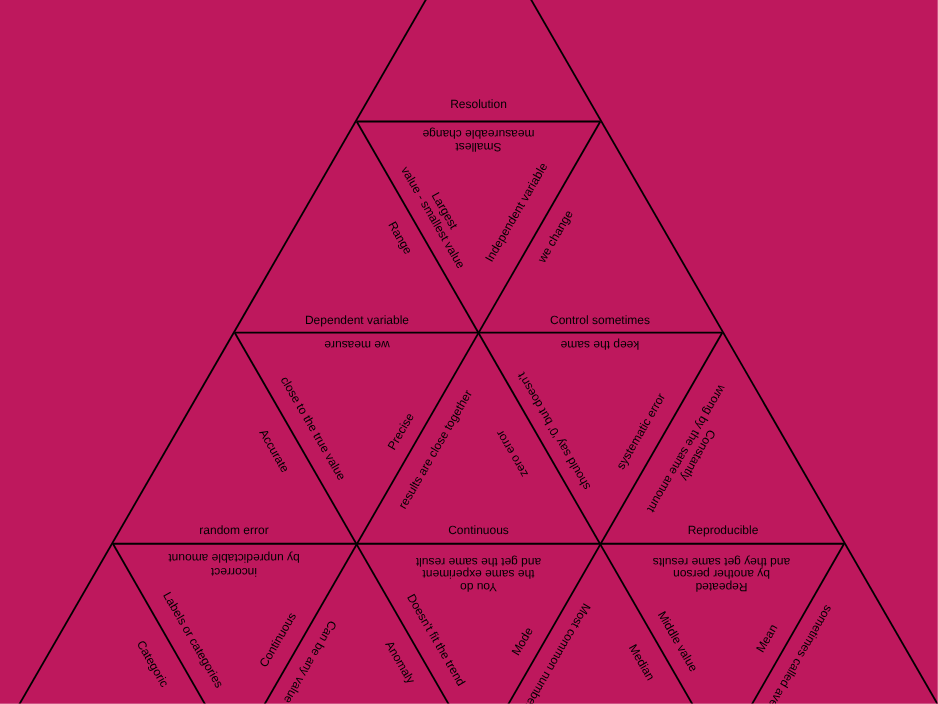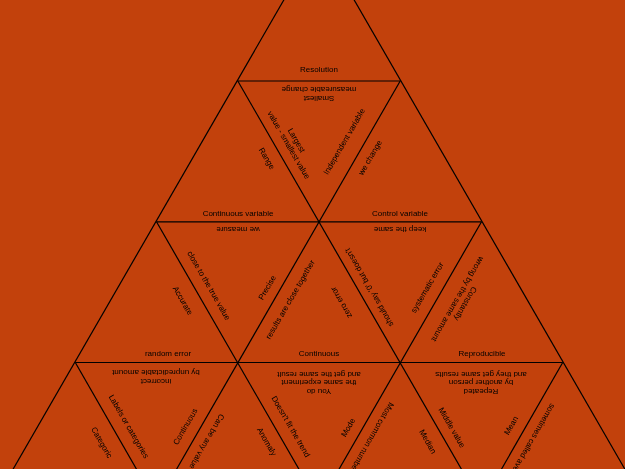--- a/index.html
+++ b/index.html
@@ -1,20 +1,20 @@
 <!DOCTYPE html>
 <html><head>
 <meta charset="utf-8">
 <style>
   html,body{margin:0;padding:0;}
   body{background:#ffffff;font-family:"Liberation Sans", sans-serif;}
   .canvas{
     position:relative;
     width:625px;height:469px;
-    background:#c2410c;
+    background:#be185d;
     overflow:hidden;
   }
   .grid{position:absolute;left:0;top:0;}
   .lbl{
     position:absolute;
     font-size:8px;
     line-height:8.5px;
     color:#000;
     white-space:pre-line;
     text-align:center;
@@ -51,40 +51,40 @@
   <div class="lbl" style="left:319px;top:93px;--r:180deg">Smallest
 measureable change</div>
 
   <div class="lbl" style="left:266px;top:159px;--r:60deg">Range</div>
   <div class="lbl" style="left:292px;top:143px;--r:60deg">Largest
 value - smallest value</div>
 
   <div class="lbl" style="left:345px;top:142px;--r:-60deg">Independent variable</div>
   <div class="lbl" style="left:371px;top:158px;--r:-60deg">we change</div>
 
-  <div class="lbl" style="left:238px;top:214px;--r:0deg">Continuous variable</div>
+  <div class="lbl" style="left:238px;top:214px;--r:0deg">Dependent variable</div>
   <div class="lbl" style="left:238px;top:229px;--r:180deg">we measure</div>
 
-  <div class="lbl" style="left:400px;top:214px;--r:0deg">Control variable</div>
+  <div class="lbl" style="left:400px;top:214px;--r:0deg">Control sometimes</div>
   <div class="lbl" style="left:400px;top:229px;--r:180deg">keep the same</div>
 
   <div class="lbl" style="left:182px;top:301px;--r:60deg">Accurate</div>
   <div class="lbl" style="left:208px;top:286px;--r:60deg">close to the true value</div>
 
   <div class="lbl" style="left:268px;top:288px;--r:-60deg">Precise</div>
   <div class="lbl" style="left:291px;top:300px;--r:-60deg">results are close together</div>
 
   <div class="lbl" style="left:342px;top:302px;--r:-120deg">zero error</div>
   <div class="lbl" style="left:370px;top:287px;--r:-120deg">should say '0' but doesn't</div>
 
   <div class="lbl" style="left:428px;top:288px;--r:-60deg">systematic error</div>
   <div class="lbl" style="left:461px;top:301px;--r:120deg">Constantly
 wrong by the same amount</div>
 
-  <div class="lbl" style="left:168px;top:354px;--r:0deg">random error</div>
+  <div class="lbl" style="left:156px;top:354px;--r:0deg">random error</div>
   <div class="lbl" style="left:156px;top:376px;--r:180deg">incorrect
 by unpredictable amount</div>
 
   <div class="lbl" style="left:319px;top:354px;--r:0deg">Continuous</div>
   <div class="lbl" style="left:319px;top:382px;--r:180deg">You do
 the same experiment
 and get the same result</div>
 
   <div class="lbl" style="left:482px;top:354px;--r:0deg">Reproducible</div>
   <div class="lbl" style="left:481px;top:382px;--r:180deg">Repeated

